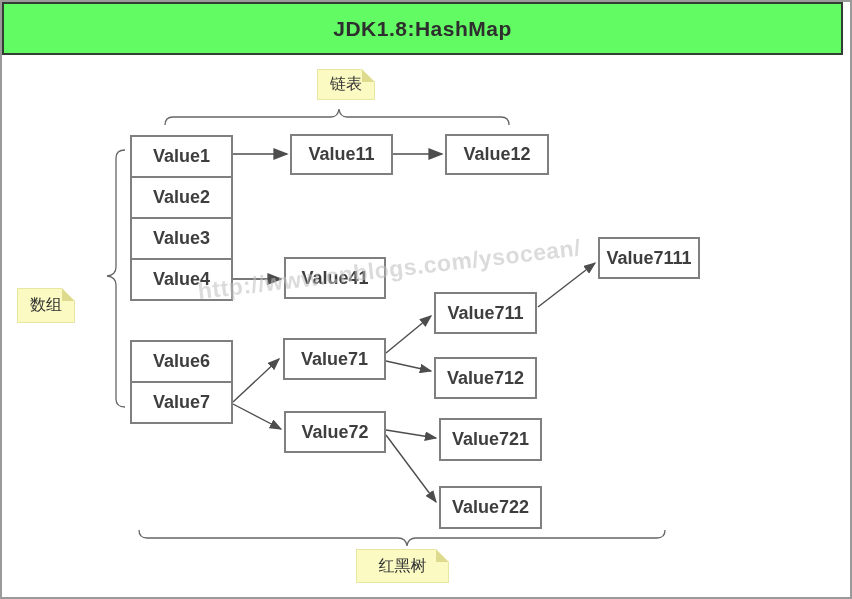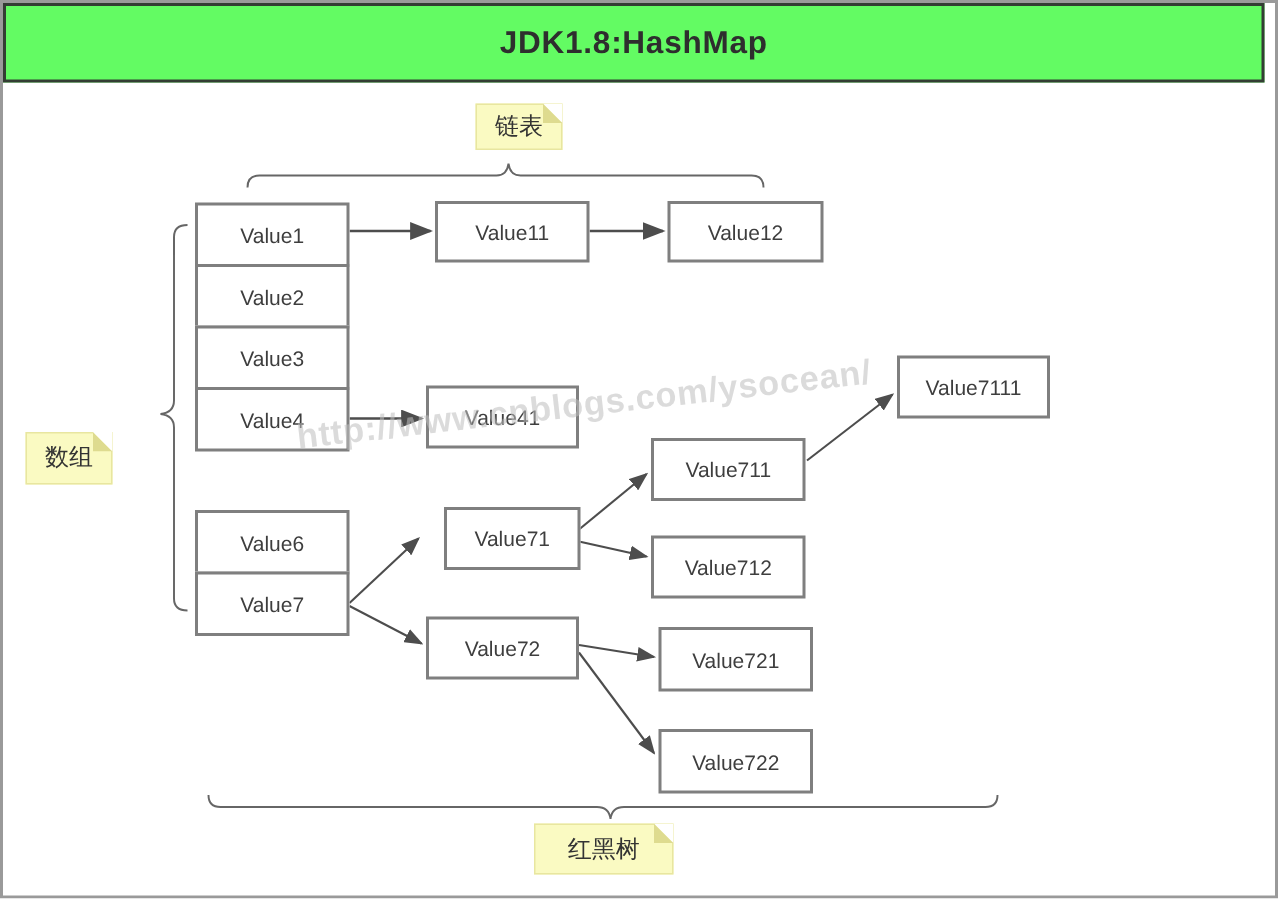--- a/index.html
+++ b/index.html
@@ -26,21 +26,21 @@
   }
   
   #wires{position:absolute;left:0;top:0;z-index:5;}
   
   .vbox{
     position:absolute;
     box-sizing:border-box;
     background:#ffffff;
     border:2px solid #7f7f7f;
     display:flex;align-items:center;justify-content:center;
-    font-size:14px;font-weight:normal;color:#3e3e3e;
+    font-size:18px;font-weight:bold;color:#3e3e3e;
     z-index:10;
   }
   
   .note{
     position:absolute;
     box-sizing:border-box;
     background:#fafac2;
     border:1px solid #e8e6a0;
     display:flex;align-items:center;justify-content:center;
     font-size:16px;color:#333;
@@ -98,21 +98,21 @@
   <div class="vbox" style="left:128px;top:338px;width:103px;height:43px">Value6</div>
   <div class="vbox" style="left:128px;top:379px;width:103px;height:43px">Value7</div>
 
   <div class="vbox" style="left:288px;top:132px;width:103px;height:41px">Value11</div>
   <div class="vbox" style="left:443px;top:132px;width:104px;height:41px">Value12</div>
 
   <div class="vbox" style="left:282px;top:255px;width:102px;height:42px">Value41</div>
 
   <div class="vbox" style="left:596px;top:235px;width:102px;height:42px">Value7111</div>
   <div class="vbox" style="left:432px;top:290px;width:103px;height:42px">Value711</div>
-  <div class="vbox" style="left:294px;top:336px;width:91px;height:42px">Value71</div>
+  <div class="vbox" style="left:281px;top:336px;width:103px;height:42px">Value71</div>
   <div class="vbox" style="left:432px;top:355px;width:103px;height:42px">Value712</div>
   <div class="vbox" style="left:282px;top:409px;width:102px;height:42px">Value72</div>
   <div class="vbox" style="left:437px;top:416px;width:103px;height:43px">Value721</div>
   <div class="vbox" style="left:437px;top:484px;width:103px;height:43px">Value722</div>
 
   <div class="note" style="left:315px;top:67px;width:58px;height:31px">
     <svg class="fold" width="13" height="13">
       <path d="M0,0 L13,13 L0,13 Z" fill="#dedb8f"></path>
         <path d="M0,0 L13,0 L13,13 Z" fill="#ffffff"></path>
     </svg>

